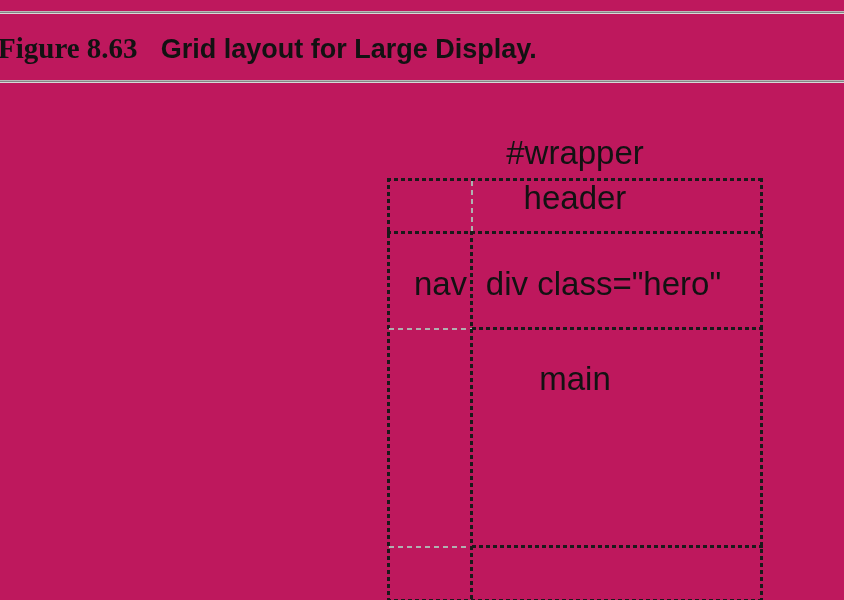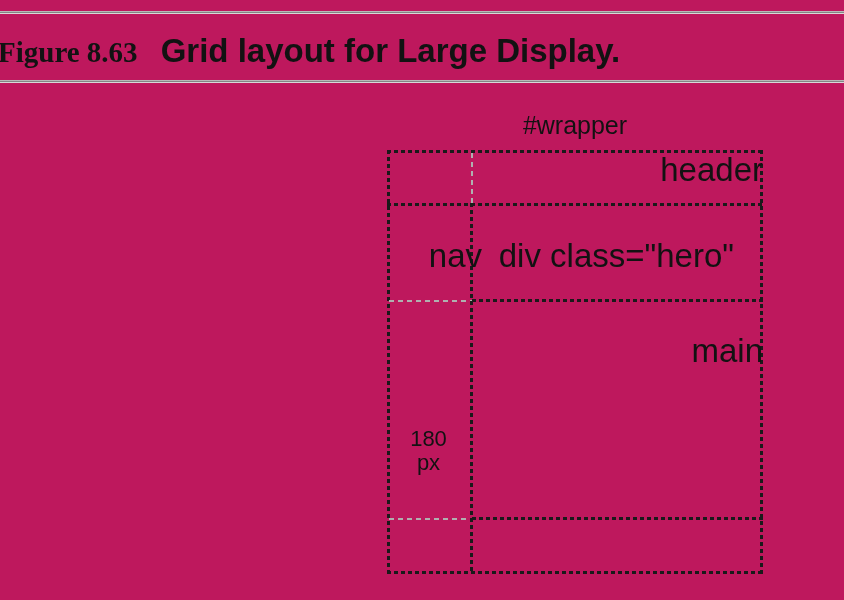--- a/index.html
+++ b/index.html
@@ -8,41 +8,41 @@
   .screen{position:relative;width:844px;height:600px;background:#be185d;}
 
   
   .rule{position:absolute;left:0;width:844px;height:3px;
         background:linear-gradient(to bottom,#b9b9b9 0 1px,var(--rule-gray) 1px 2px,#d8d8d8 2px 3px);}
   .rule-top{top:11px;}
   .rule-mid{top:80px;}
   .caption{position:absolute;left:-2px;top:34px;display:flex;align-items:baseline;
            gap:23px;color:var(--text);white-space:nowrap;}
   .fig-label{font-family:"Liberation Serif",serif;font-weight:700;font-size:29px;line-height:1;}
-  .fig-title{font-family:"Liberation Sans",sans-serif;font-weight:700;font-size:33px;line-height:1;}
+  .fig-title{font-family:"Liberation Sans",sans-serif;font-weight:700;font-size:27px;line-height:1;}
 
   
   .diagram{position:absolute;left:387px;top:104px;width:376px;}
   .wrapper-label{height:46px;line-height:42px;text-align:center;
-                 font-size:25px;color:var(--text);}
+                 font-size:33px;color:var(--text);margin-top:28px;}
   .grid-box{position:relative;width:376px;height:424px;}
 
   
   .hd{position:absolute;height:3px;
       background:repeating-linear-gradient(to right,var(--dash-dark) 0 4px,transparent 4px 7px);}
   .hl{position:absolute;height:2px;
       background:repeating-linear-gradient(to right,var(--dash-light) 0 5px,transparent 5px 9px);}
   .vd{position:absolute;width:3px;
       background:repeating-linear-gradient(to bottom,var(--dash-dark) 0 4px,transparent 4px 7px);}
   .vl{position:absolute;width:2px;
       background:repeating-linear-gradient(to bottom,var(--dash-light) 0 5px,transparent 5px 9px);}
 
   
   .cell-label{position:absolute;font-size:33px;line-height:1;color:var(--text);
-              text-align:right;white-space:nowrap;}
+              text-align:center;white-space:nowrap;}
   .lbl-header{left:0;width:376px;top:3px;}
   .lbl-nav{left:12px;width:83px;top:89px;}
   .lbl-hero{left:86px;width:287px;top:89px;padding-right:26px;box-sizing:border-box;}
   .lbl-main{left:0;width:376px;top:173px;margin-top:11px;}
   .lbl-footer{left:0;width:376px;top:372px;}
   .lbl-size{left:0;width:83px;top:277px;font-size:22px;line-height:24px;text-align:center;
             position:absolute;color:var(--text);}
 </style>
 </head>
 <body>
@@ -76,21 +76,17 @@
       <div class="hd" style="left:85px;top:367px;width:291px;"></div>
 
       <div class="vl" style="left:84px;top:3px;height:50px;"></div>
       <div class="vd" style="left:83px;top:53px;height:371px;"></div>
 
       <div class="cell-label lbl-header">header</div>
       <div class="cell-label lbl-nav">nav</div>
       <div class="cell-label lbl-hero">div class="hero"</div>
       <div class="cell-label lbl-main">main</div>
 
-      <div class="lbl-size">
-        <div>180</div>
-        <div>px</div>
-      </div>
 
     </div>
   </div>
 
 </div>
 
 </body></html>

